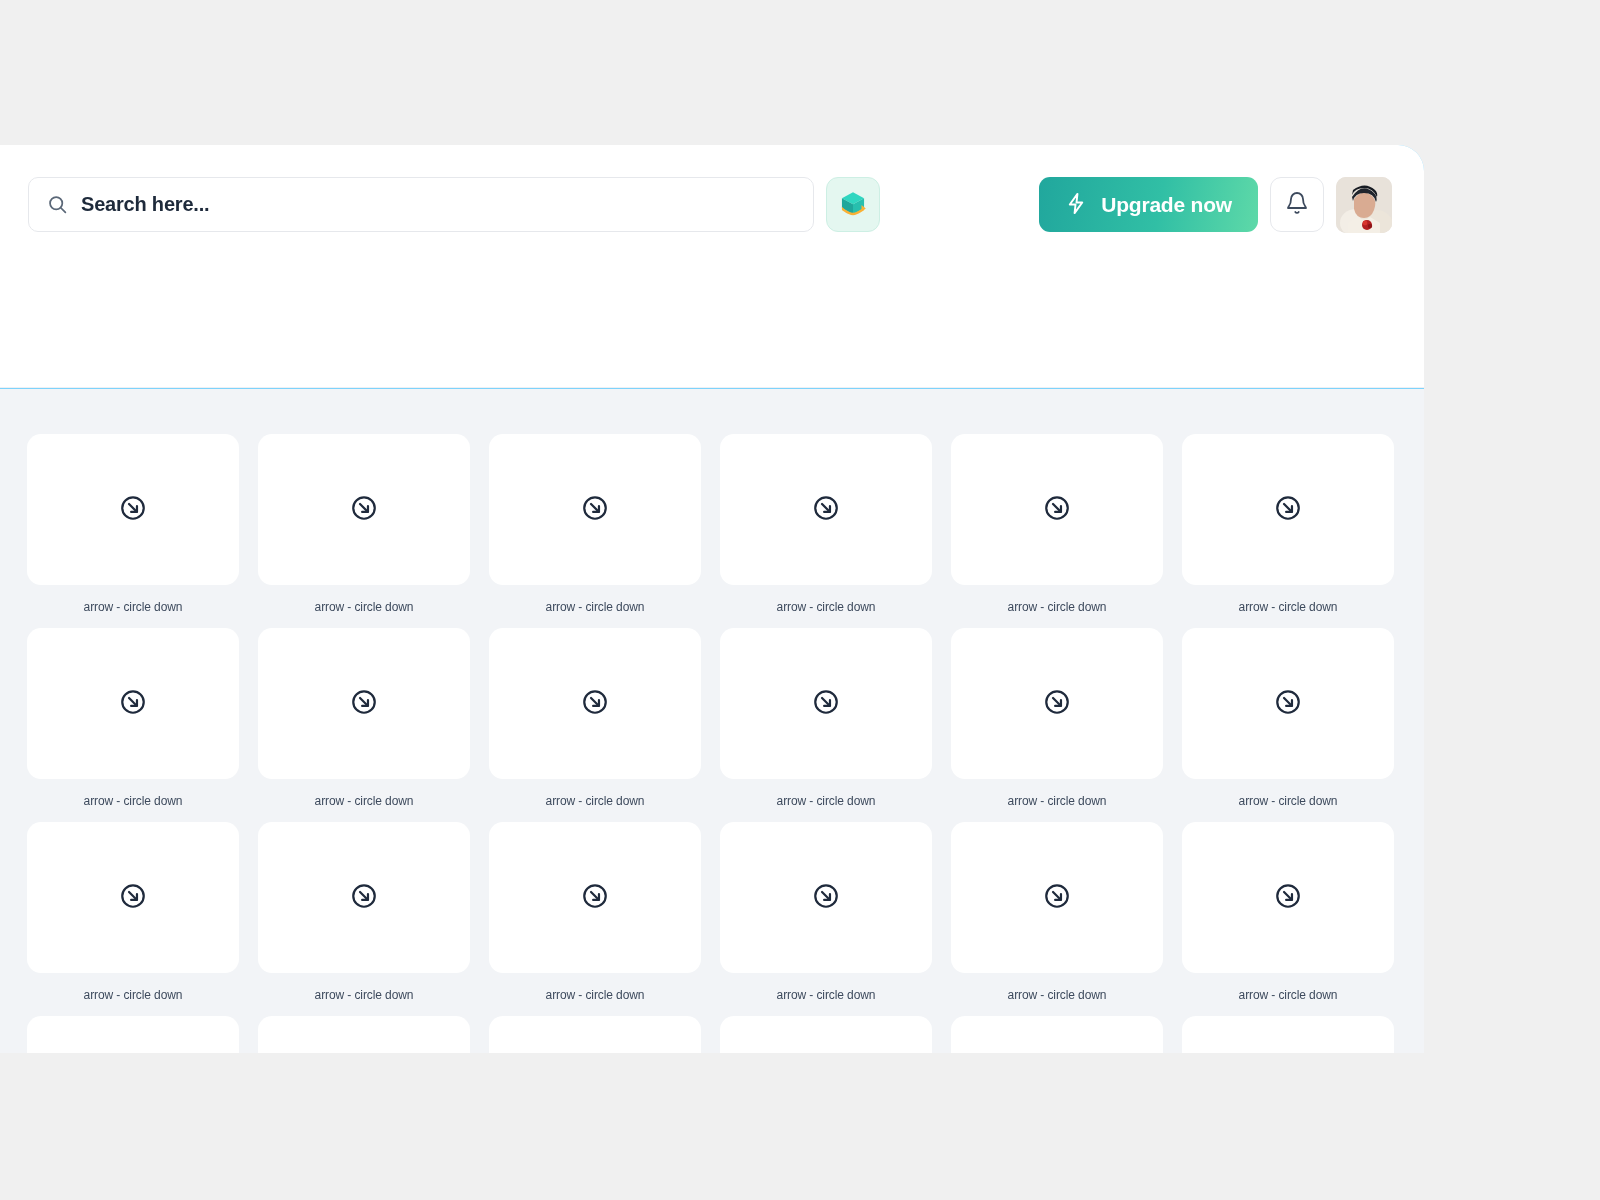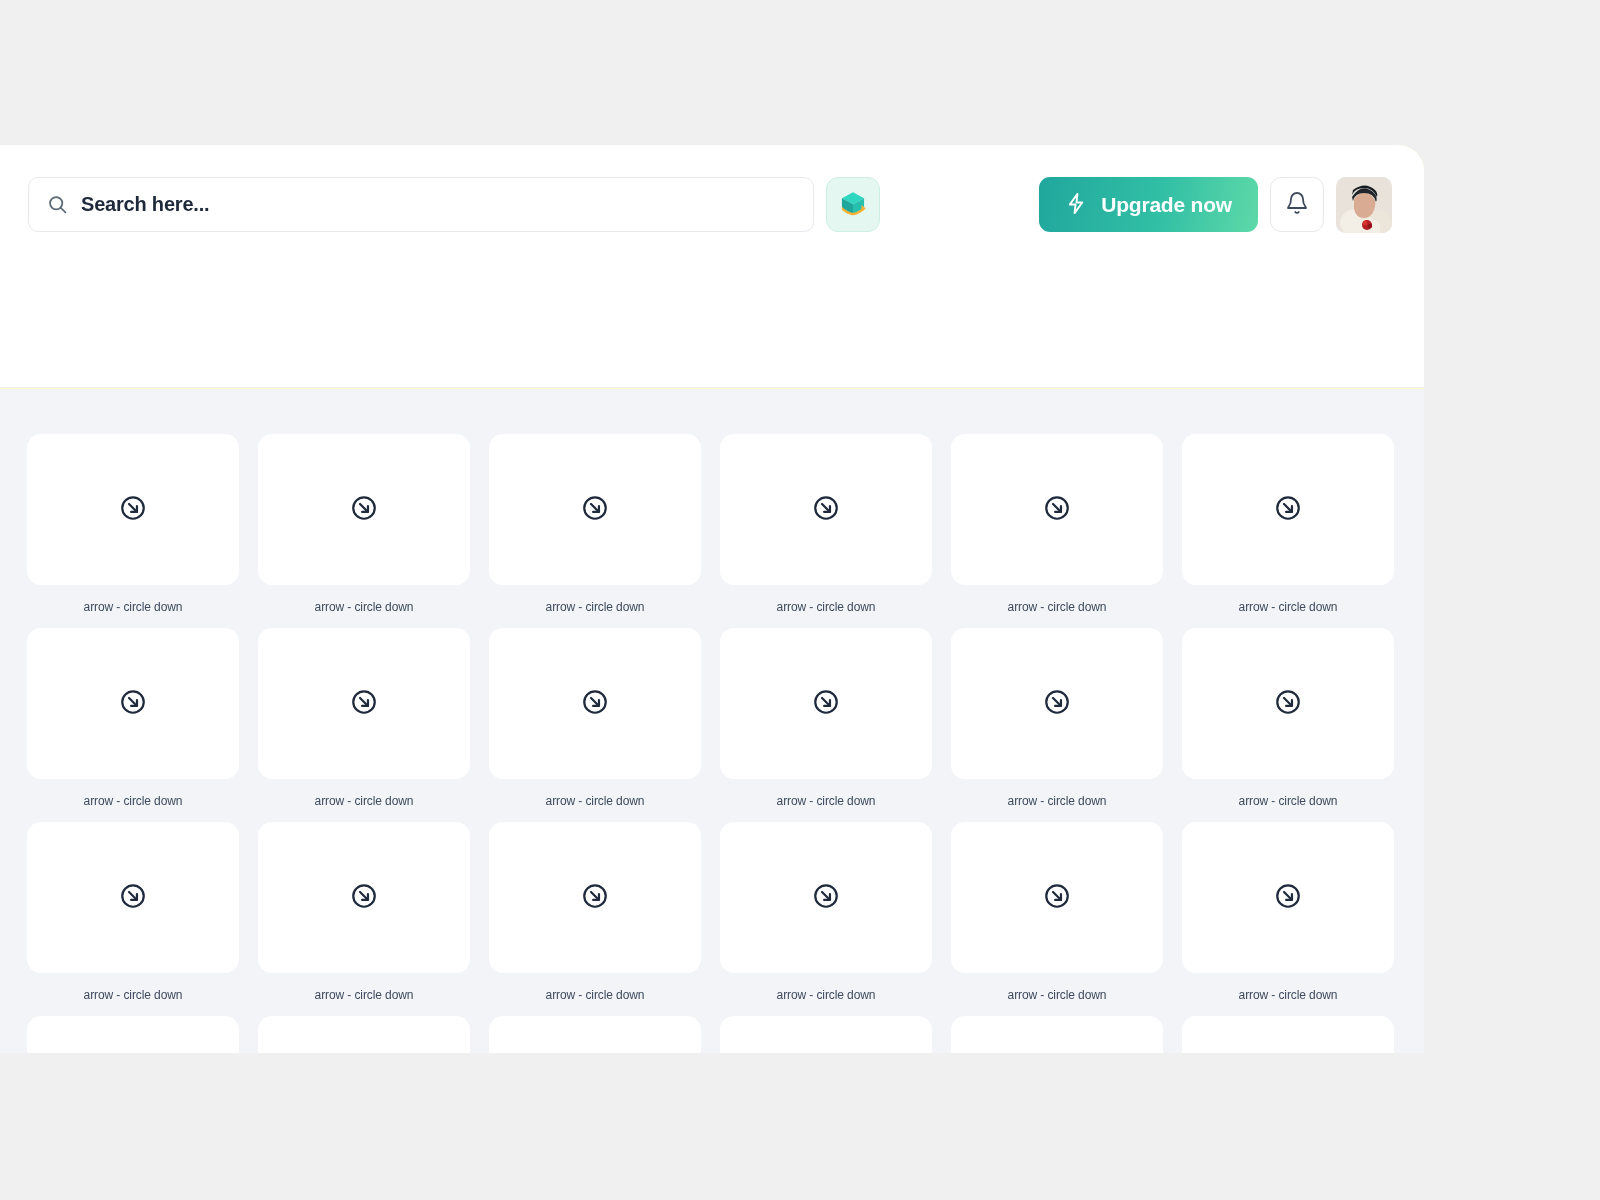--- a/index.html
+++ b/index.html
@@ -8,21 +8,21 @@
     background: #f0f0f0;
     font-family: "Liberation Sans", sans-serif;
     overflow: hidden;
   }
 
   
   #app-panel {
     position: absolute;
     left: 0; top: 145px;
     width: 1424px; height: 908px;
-    background: #fef9c3;
+    background: #7dd3fc;
     border-top-right-radius: 26px;
     overflow: hidden;
   }
 
   
   #header {
     position: relative;
     height: 243px;
     background: #ffffff;
     border-bottom: 1px solid #eef0f3;

